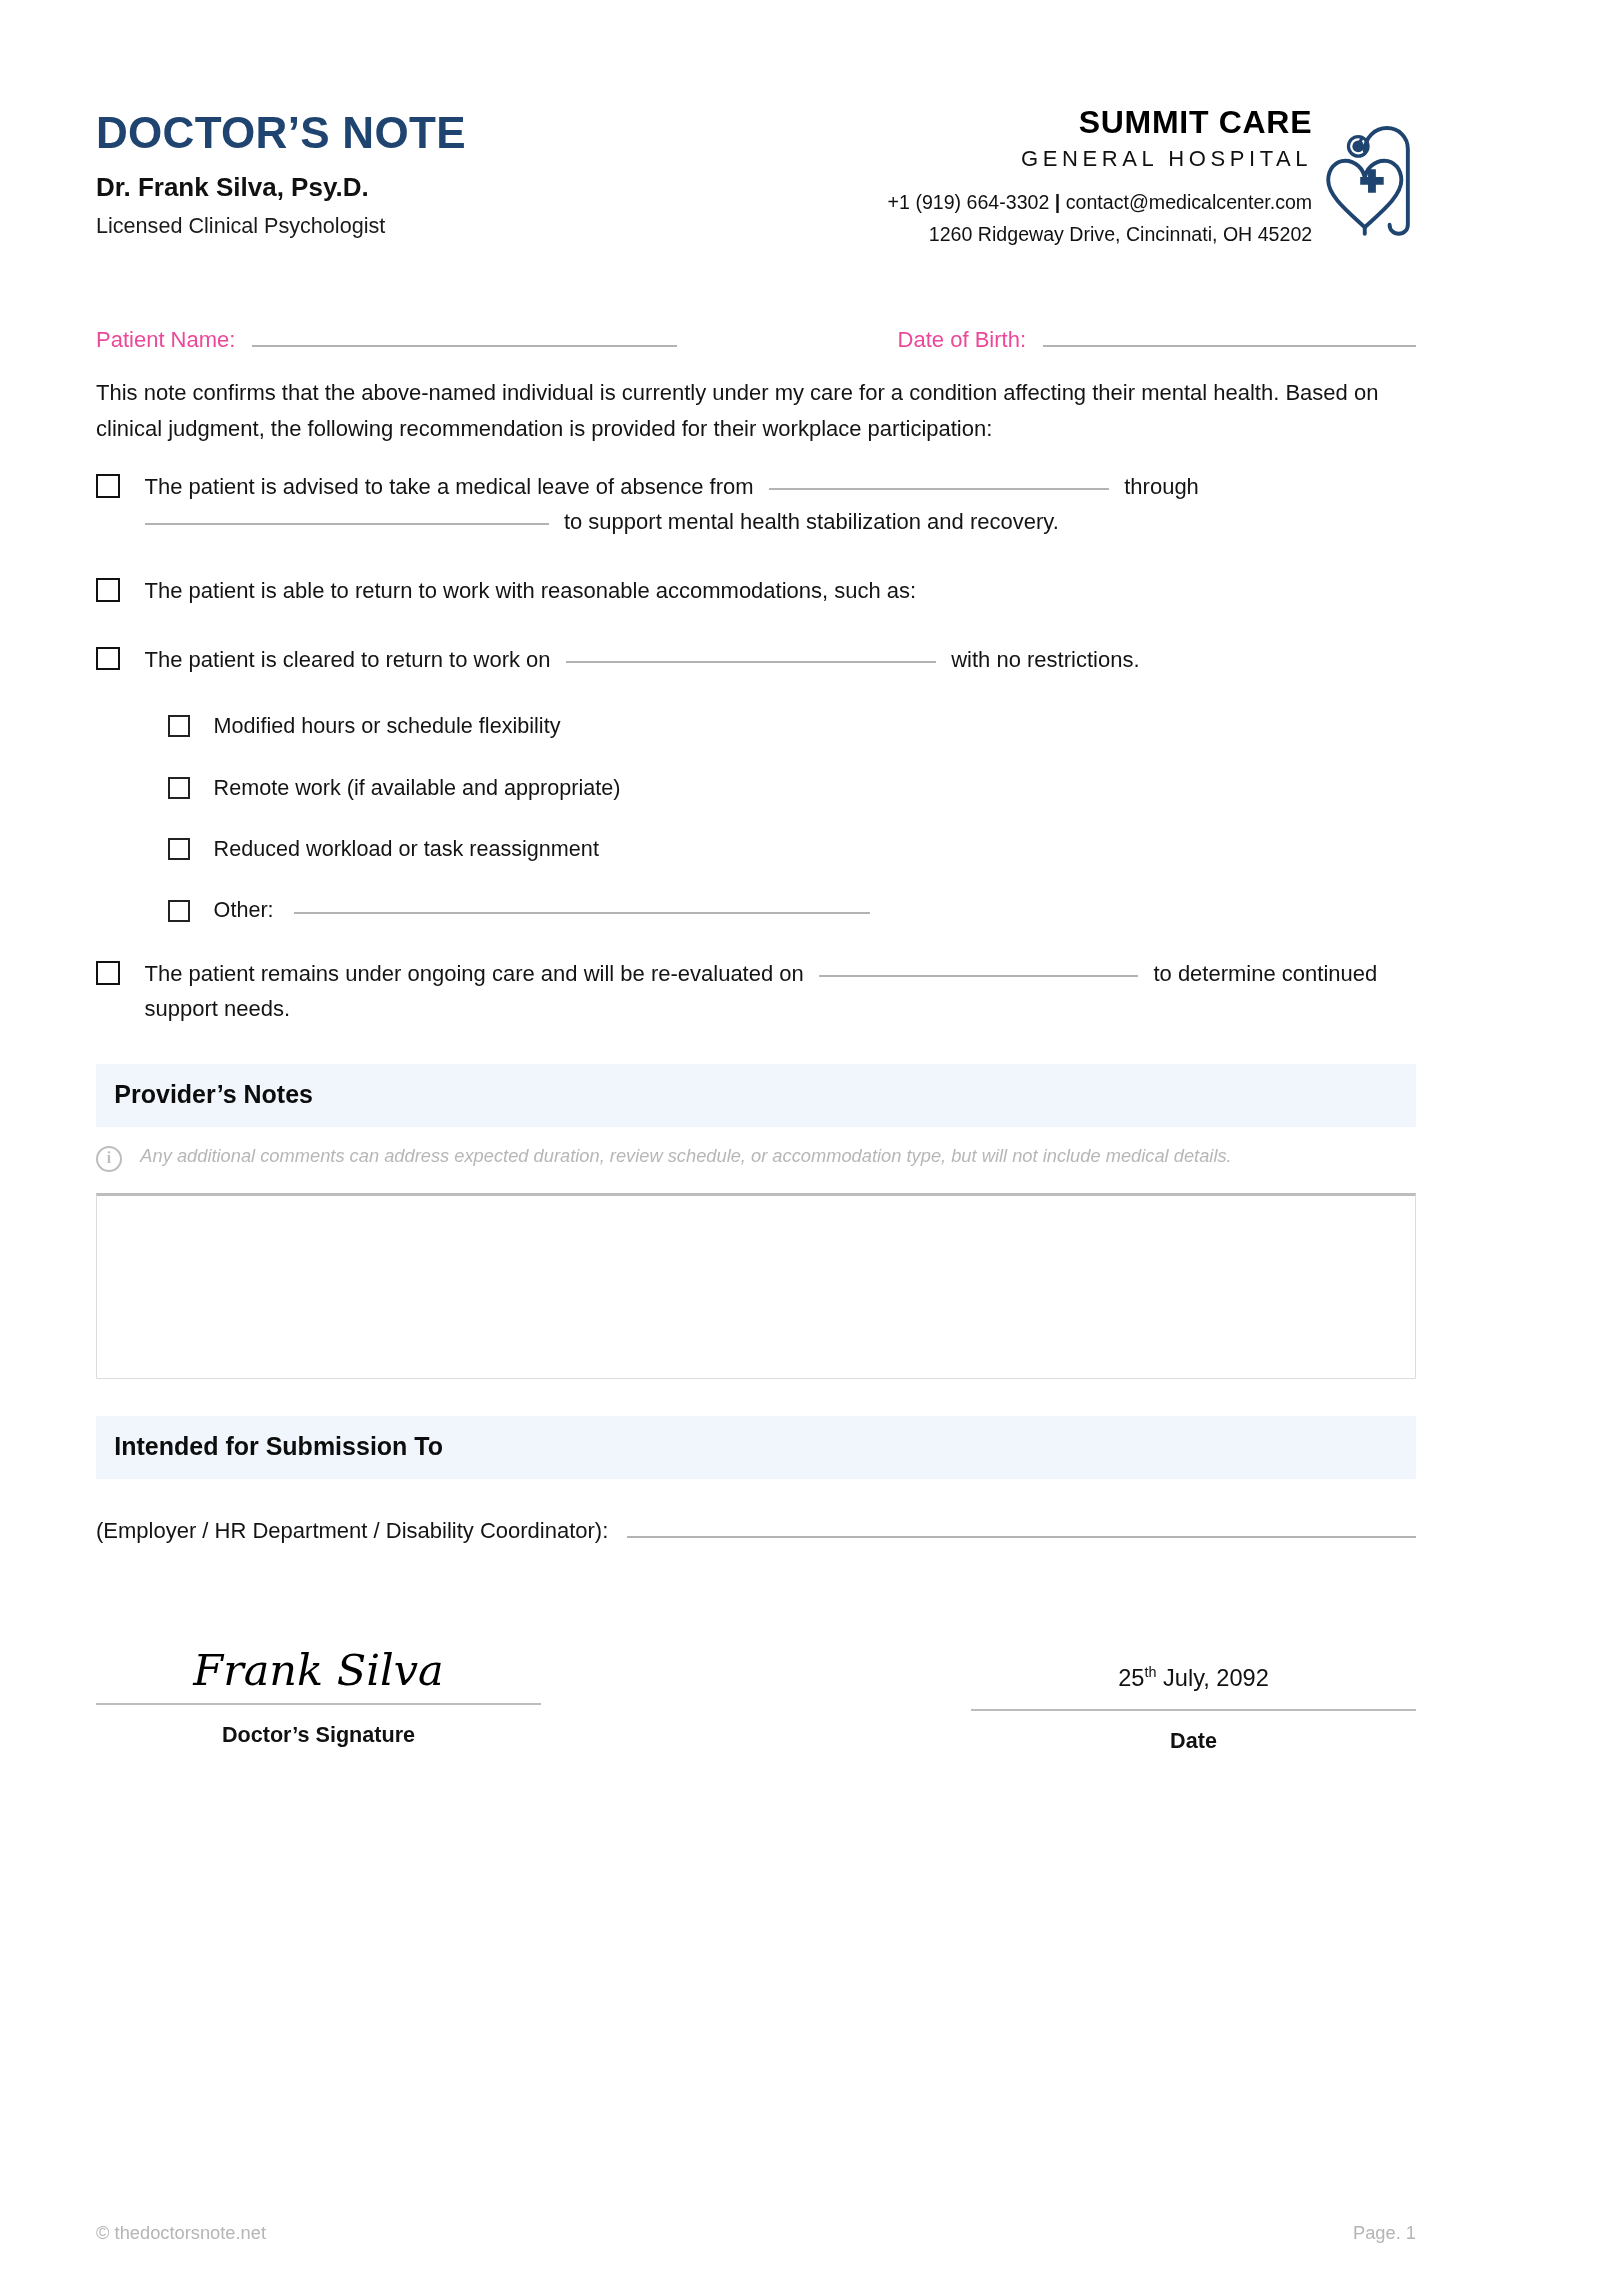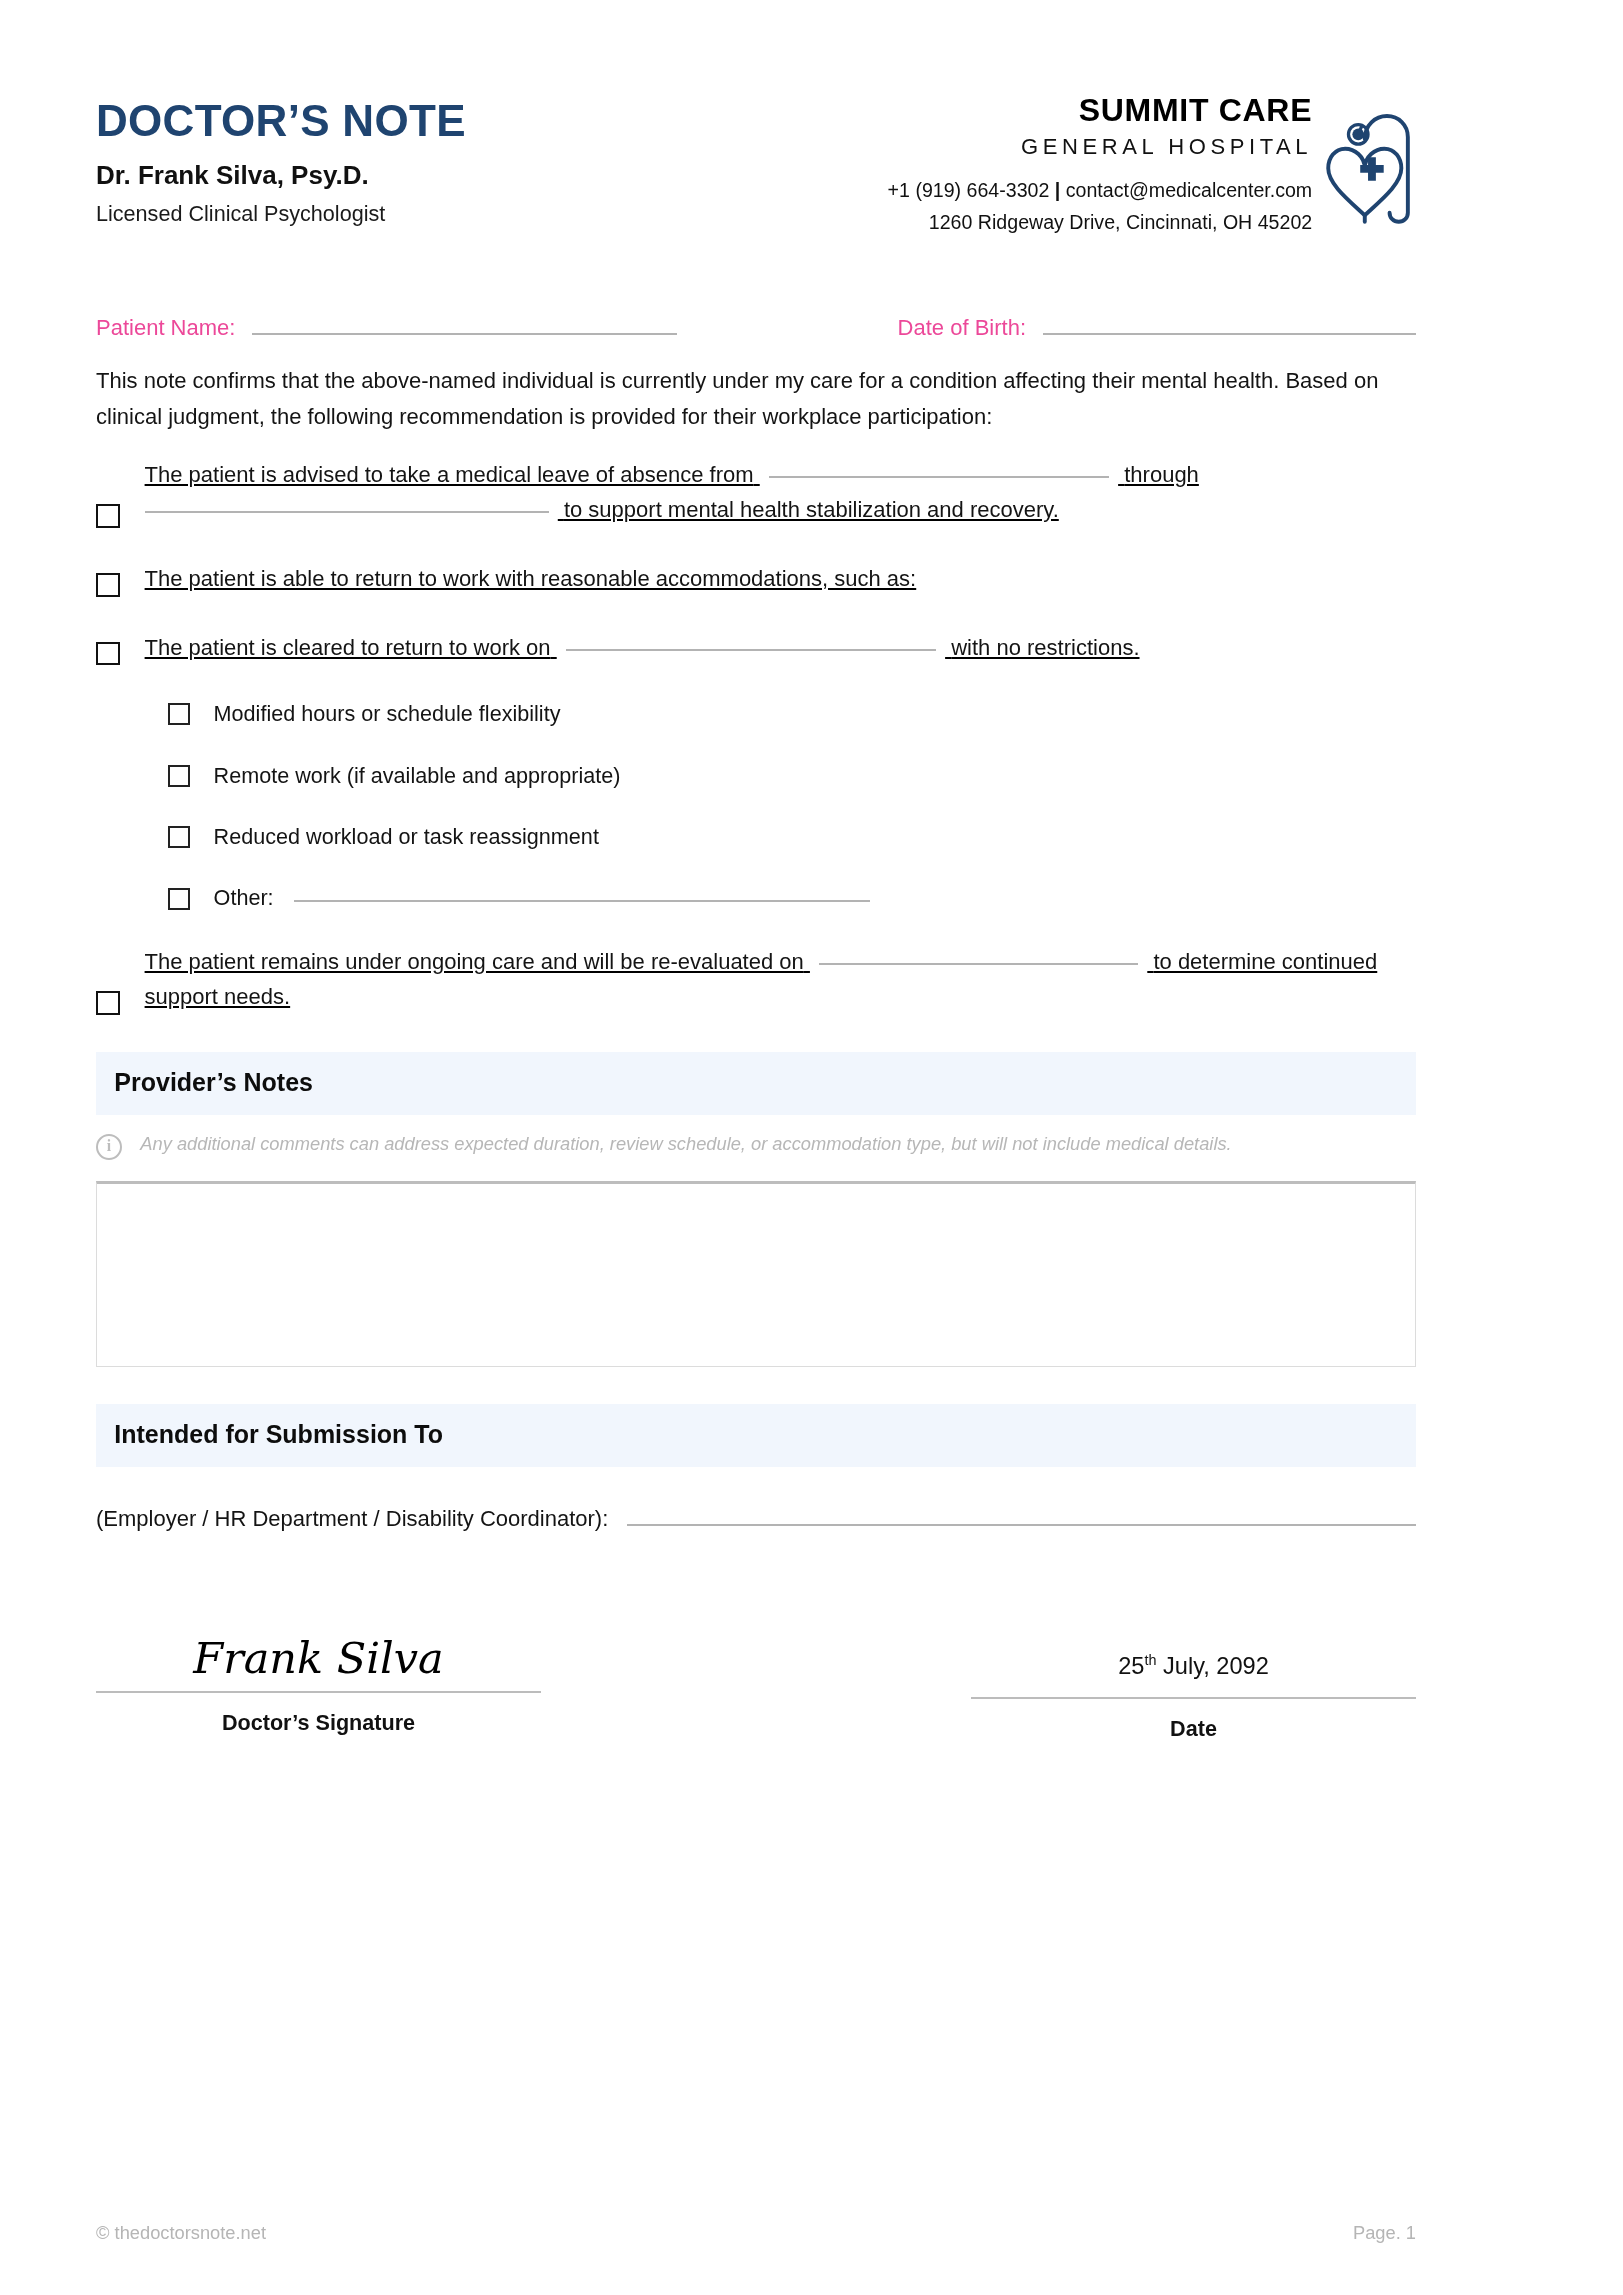--- a/index.html
+++ b/index.html
@@ -16,21 +16,21 @@
     overflow: hidden;
   }
 
   .page {
     position: absolute;
     left: 0; top: 0;
     width: 1512px;
     height: 2295px;
     background: #ffffff;
     box-sizing: border-box;
-    padding: 4px 96px;
+    padding: 16px 96px;
   }
 
   
   .header {
     display: flex;
     justify-content: space-between;
     align-items: flex-start;
     padding-top: 85px;
   }
   .header-left { padding-top: 9.2px; }
@@ -147,23 +147,22 @@
     line-height: 1.62;
     color: #141414;
     margin: 22px 0 0 0;
     max-width: 1387px;
   }
 
   
   .check-list { margin-top: 22px; }
   .check-item {
     display: flex;
-    align-items: flex-end;
+    align-items: flex-start;
     margin-bottom: 33px;
-    text-decoration: underline;
   }
   .checkbox {
     width: 23.6px;
     height: 23.6px;
     border: 2.6px solid #111111;
     box-sizing: border-box;
     flex: 0 0 auto;
     margin-top: 5.2px;
     margin-right: 0;
     background: #ffffff;

